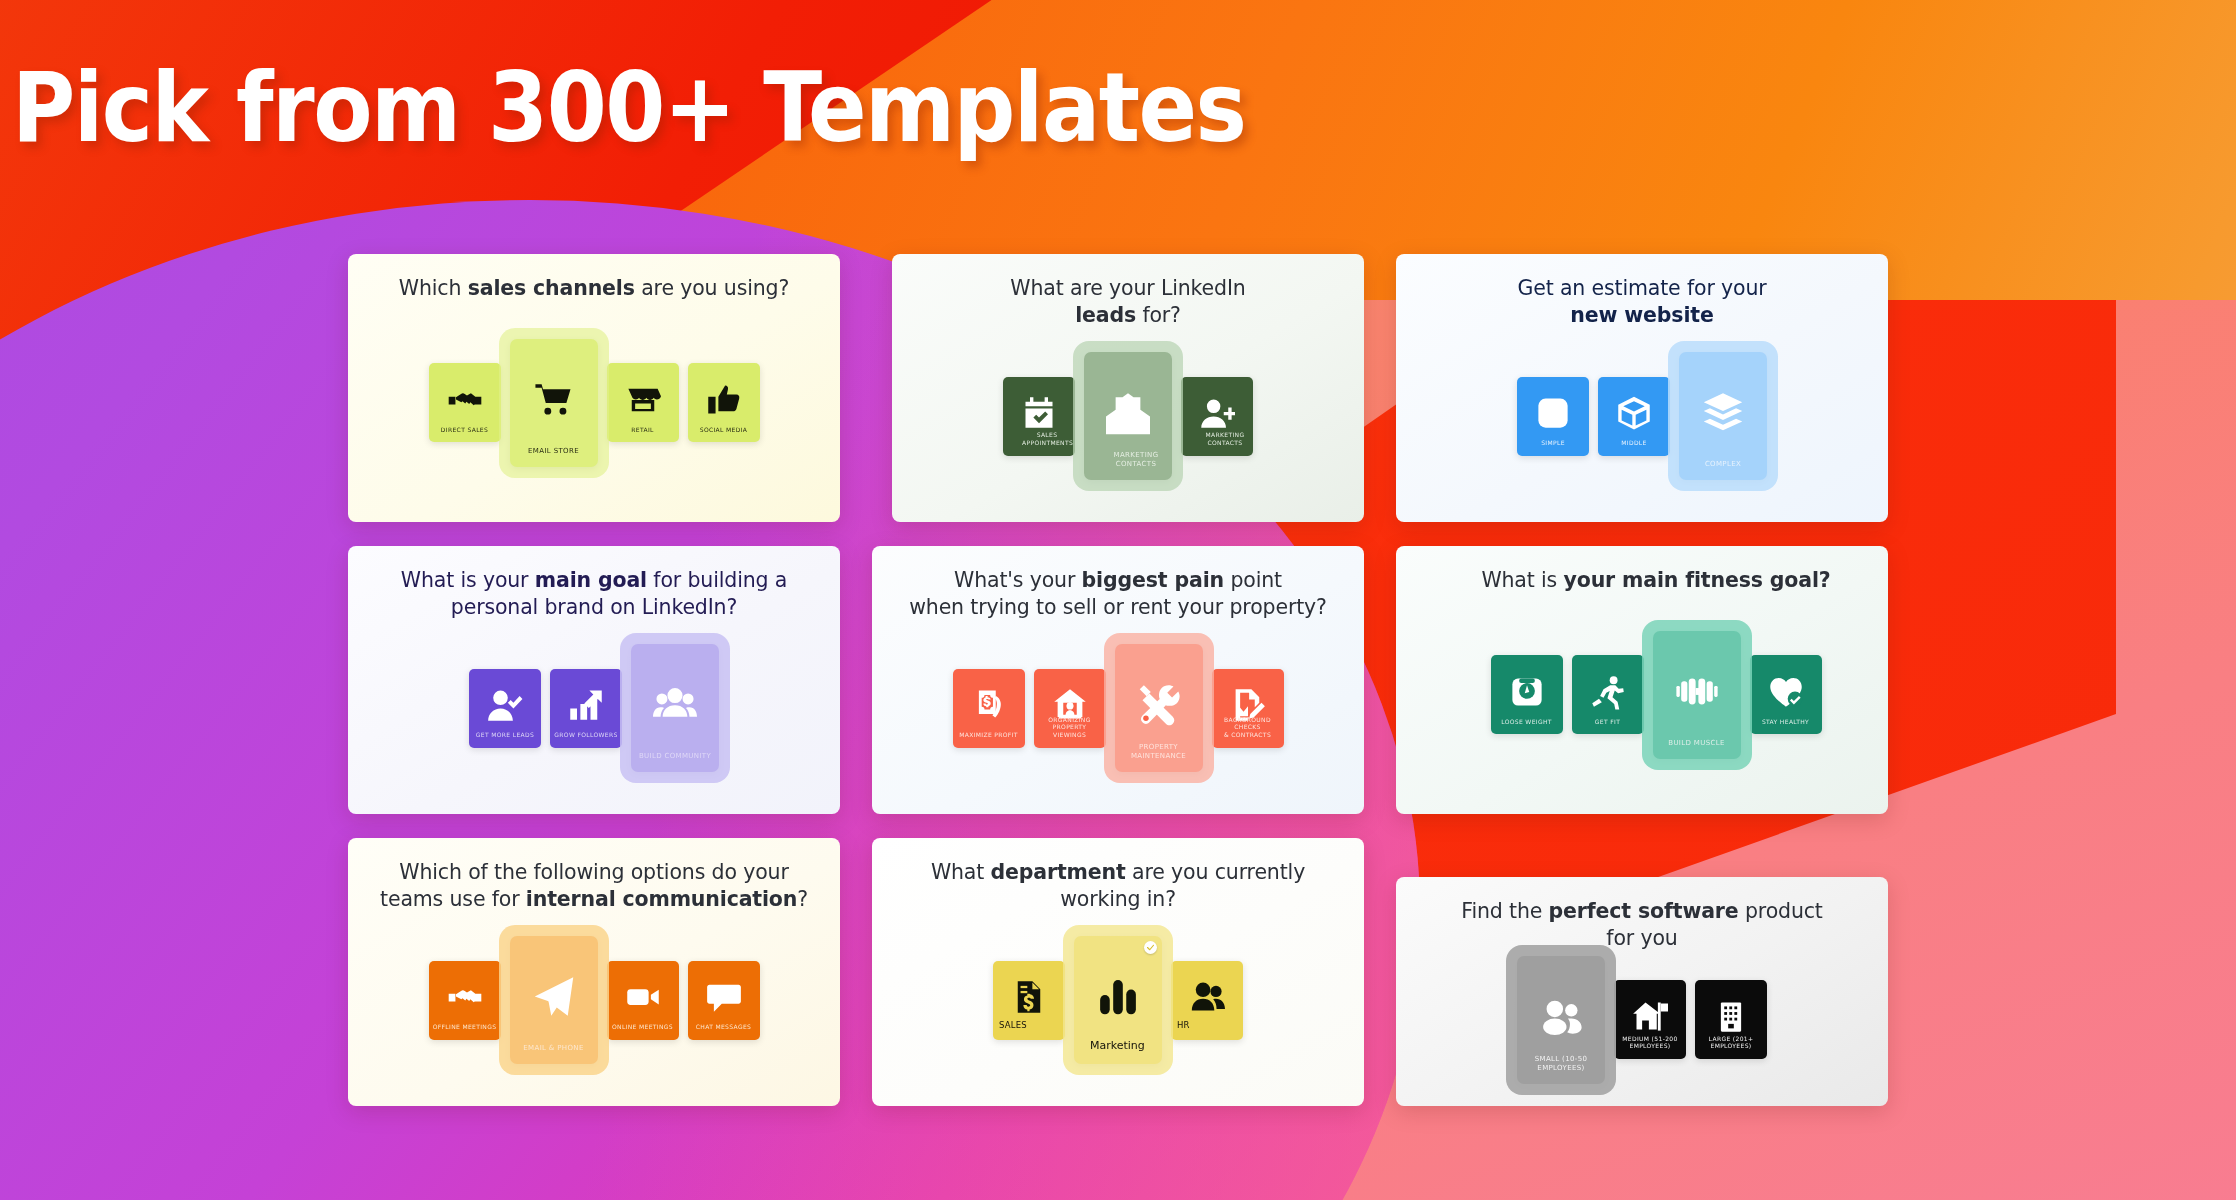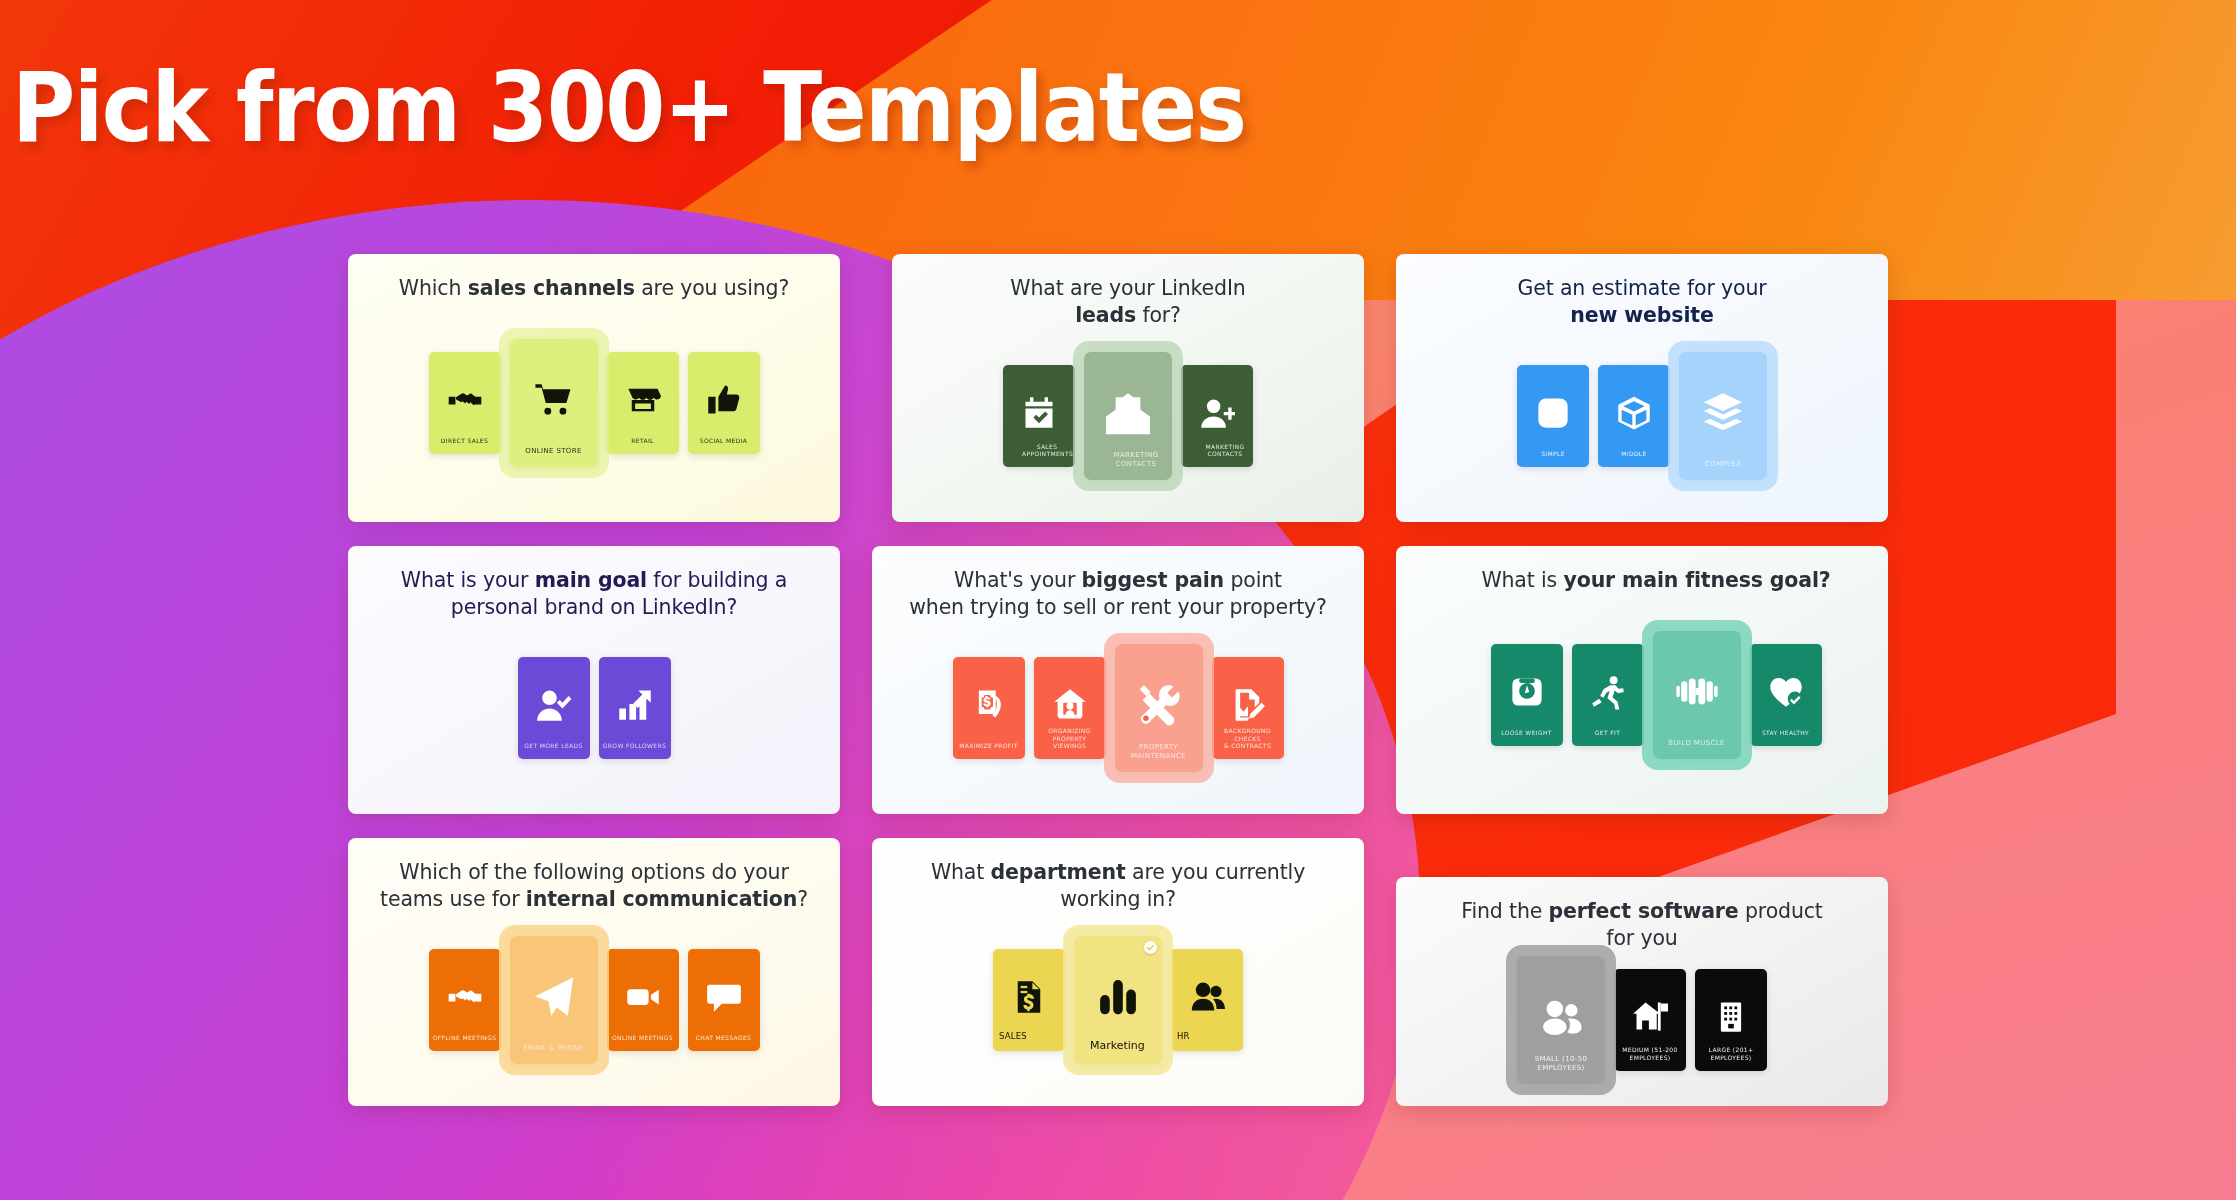--- a/index.html
+++ b/index.html
@@ -124,21 +124,21 @@
     width: 100%;
     display: flex;
     align-items: center;
     justify-content: center;
     gap: 9px;
     padding-bottom: 18px;
   }
 
   .tile {
     position: relative;
-    width: 72px; height: 102px;
+    width: 72px; height: 79px;
     border-radius: 5px;
     display: flex;
     flex-direction: column;
     align-items: center;
     justify-content: flex-end;
     flex: 0 0 auto;
     box-shadow: 0 2px 7px rgba(0,0,0,.12);
   }
   .tile .glyph {
     position: absolute;
@@ -260,21 +260,21 @@
             </svg>
           </div>
           <div class="tlabel">DIRECT SALES</div>
         </div>
         <div class="tile sel">
           <div class="glyph">
             <svg width="44" height="44" viewBox="0 0 64 64" fill="#111409" xmlns="http://www.w3.org/2000/svg">
               <path d="M5 10h9l2 7h40l-6 20H20L14 15H5zM23 44a5 5 0 100 10 5 5 0 000-10zM45 44a5 5 0 100 10 5 5 0 000-10z"></path>
             </svg>
           </div>
-          <div class="tlabel">ONLINE STORE</div>
+          <div class="tlabel">EMAIL STORE</div>
         </div>
         <div class="tile">
           <div class="glyph">
             <svg width="36" height="36" viewBox="0 0 64 64" fill="#111409" xmlns="http://www.w3.org/2000/svg">
               <path d="M6 12h52l6 13c-2 6-9 8-13 3-3 5-10 5-13 0-3 5-10 5-13 0-4 5-11 3-13-3zM12 32h40v20H12zm6 6v10h28V38z"></path>
             </svg>
           </div>
           <div class="tlabel">RETAIL</div>
         </div>
         <div class="tile">
@@ -356,20 +356,28 @@
           </div>
           <div class="tlabel">GET MORE LEADS</div>
         </div>
         <div class="tile">
           <div class="glyph">
             <svg width="36" height="36" viewBox="0 0 64 64" fill="#FFFFFF" xmlns="http://www.w3.org/2000/svg">
               <path d="M4 38h12v20H4zM22 30h12v28H22zM40 22h12v36H40zM38 6h22v22l-7-7-16 16-8-8 16-16z"></path>
             </svg>
           </div>
           <div class="tlabel">GROW FOLLOWERS</div>
+        </div>
+        <div class="tile sel">
+          <div class="glyph">
+            <svg width="44" height="44" viewBox="0 0 64 64" fill="#FFFFFF" xmlns="http://www.w3.org/2000/svg">
+              <path d="M32 8a11 11 0 110 22 11 11 0 010-22zM13 16a8 8 0 110 16 8 8 0 010-16zM51 16a8 8 0 110 16 8 8 0 010-16zM32 33c11 0 18 7 18 17H14c0-10 7-17 18-17zM11 36c2 0 3 0 5 1-3 3-5 8-5 13H0c0-8 4-14 11-14zM53 36c7 0 11 6 11 14H53c0-5-2-10-5-13 2-1 3-1 5-1z"></path>
+            </svg>
+          </div>
+          <div class="tlabel">BUILD COMMUNITY</div>
         </div>
       </div>
     </div>
     <div class="card c5">
       <div class="card-title">What's your <b>biggest pain</b> point<br>when trying to sell or rent your property?</div>
       <div class="tiles">
         <div class="tile">
           <div class="glyph">
             <svg width="36" height="36" viewBox="0 0 64 64" fill="#FFFFFF" xmlns="http://www.w3.org/2000/svg">
               <path d="M14 6h30v42H14zM24 14a5 5 0 01-5 5v16a5 5 0 015 5h10a5 5 0 015-5V19a5 5 0 01-5-5zM29 18c4 0 6 2 6 4h-4c0-1-1-1-2-1s-2 0-2 1 1 1 3 2c3 1 5 2 5 5s-2 4-4 5v2h-4v-2c-3 0-5-2-5-5h4c0 1 1 2 2 2s2-1 2-1c0-1-1-2-3-2-3-1-5-2-5-5 0-2 2-4 4-5v-2h4z"></path>

